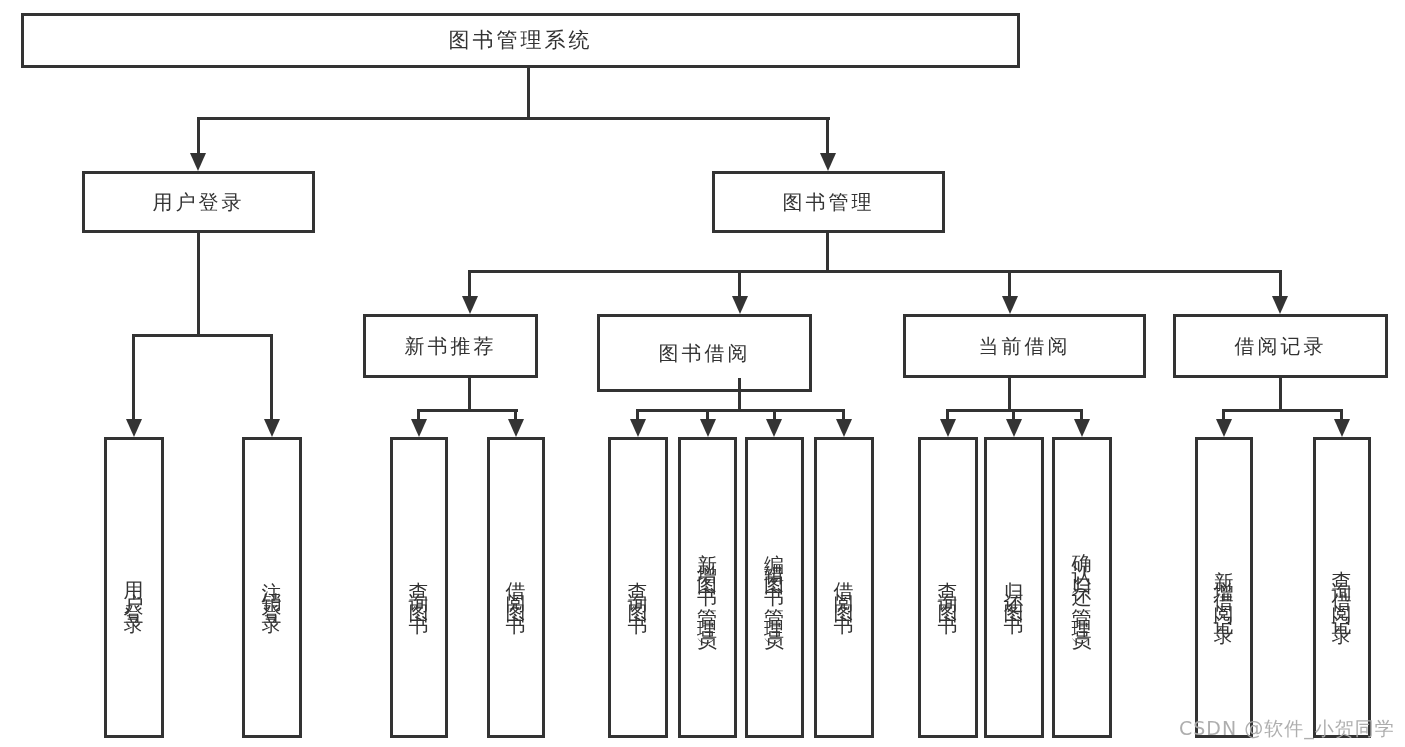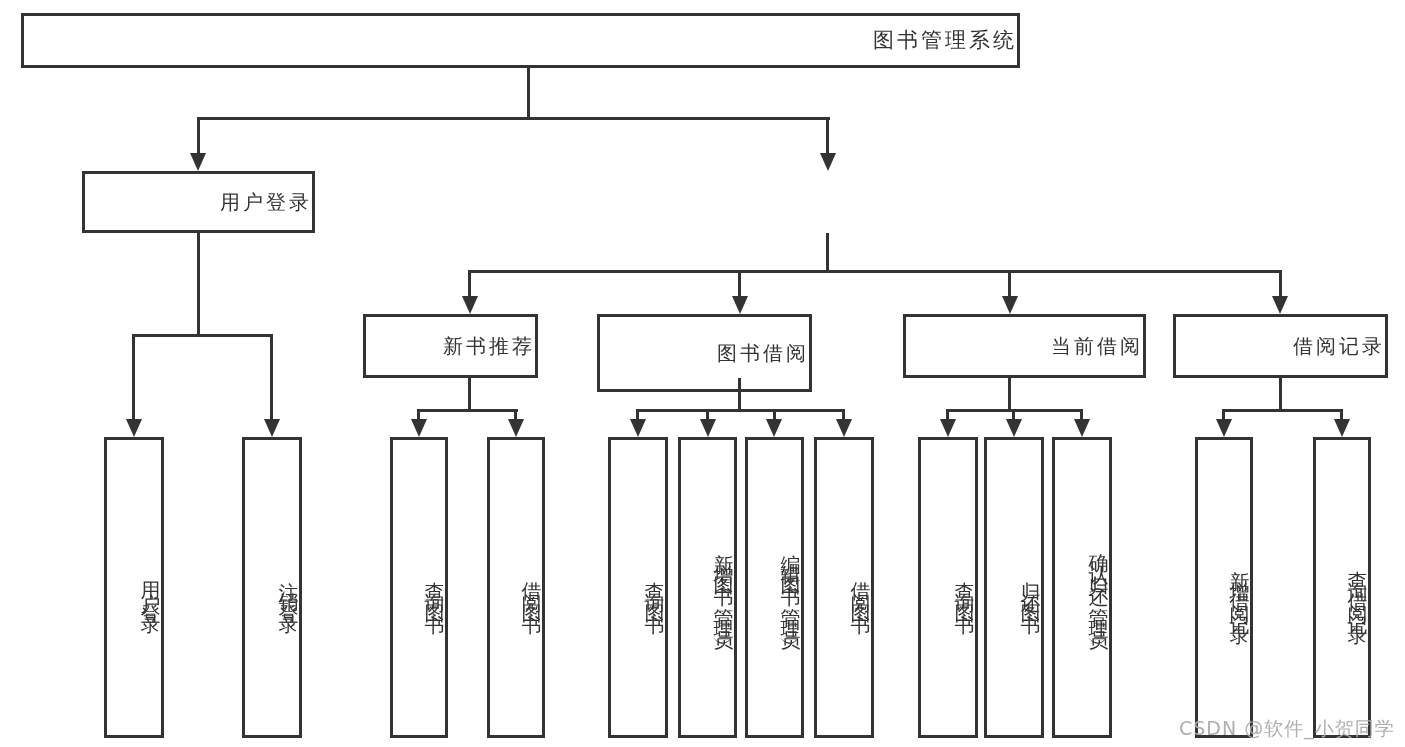--- a/index.html
+++ b/index.html
@@ -15,21 +15,21 @@
     color:var(--text);
     overflow:hidden;
   }
   .box{
     position:absolute;
     box-sizing:border-box;
     border:3px solid var(--line);
     background:#ffffff;
     display:flex;
     align-items:center;
-    justify-content:flex-end;
+    justify-content:center;
   }
   .box .hlabel{
     font-size:20px;
     letter-spacing:3px;
     white-space:nowrap;
     line-height:1;
   }
   .root-box .hlabel{font-size:21px;}
   .leaf .vlabel{
     writing-mode:vertical-rl;
@@ -71,20 +71,23 @@
 
   <div class="line" style="left:527px;top:68px;width:3px;height:52px"></div>
   <div class="line" style="left:197px;top:117px;width:633px;height:3px"></div>
   <div class="line" style="left:197px;top:117px;width:3px;height:38px"></div>
   <div class="arrow" style="left:190px;top:153px"></div>
   <div class="line" style="left:826px;top:117px;width:3px;height:38px"></div>
   <div class="arrow" style="left:820px;top:153px"></div>
 
   <div class="box" style="left:82px;top:171px;width:233px;height:62px">
     <span class="hlabel">用户登录</span>
+  </div>
+  <div class="box" style="left:712px;top:171px;width:233px;height:62px">
+    <span class="hlabel">图书管理</span>
   </div>
 
   <div class="line" style="left:197px;top:233px;width:3px;height:103px"></div>
   <div class="line" style="left:133px;top:334px;width:140px;height:3px"></div>
   <div class="line" style="left:132px;top:334px;width:3px;height:86px"></div>
   <div class="arrow" style="left:126px;top:419px"></div>
   <div class="line" style="left:270px;top:334px;width:3px;height:86px"></div>
   <div class="arrow" style="left:264px;top:419px"></div>
 
   <div class="line" style="left:826px;top:233px;width:3px;height:39px"></div>

